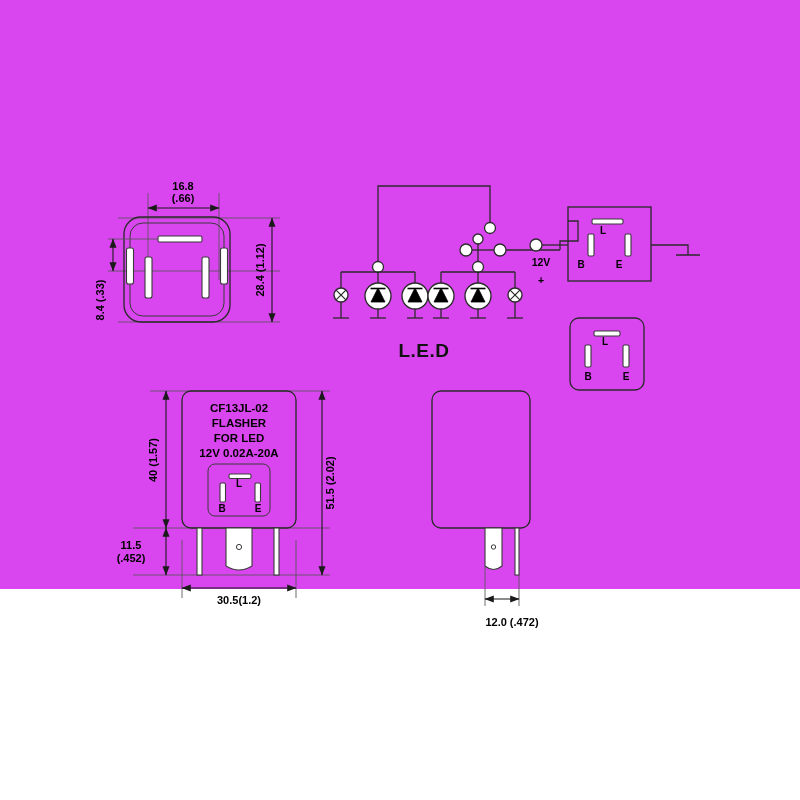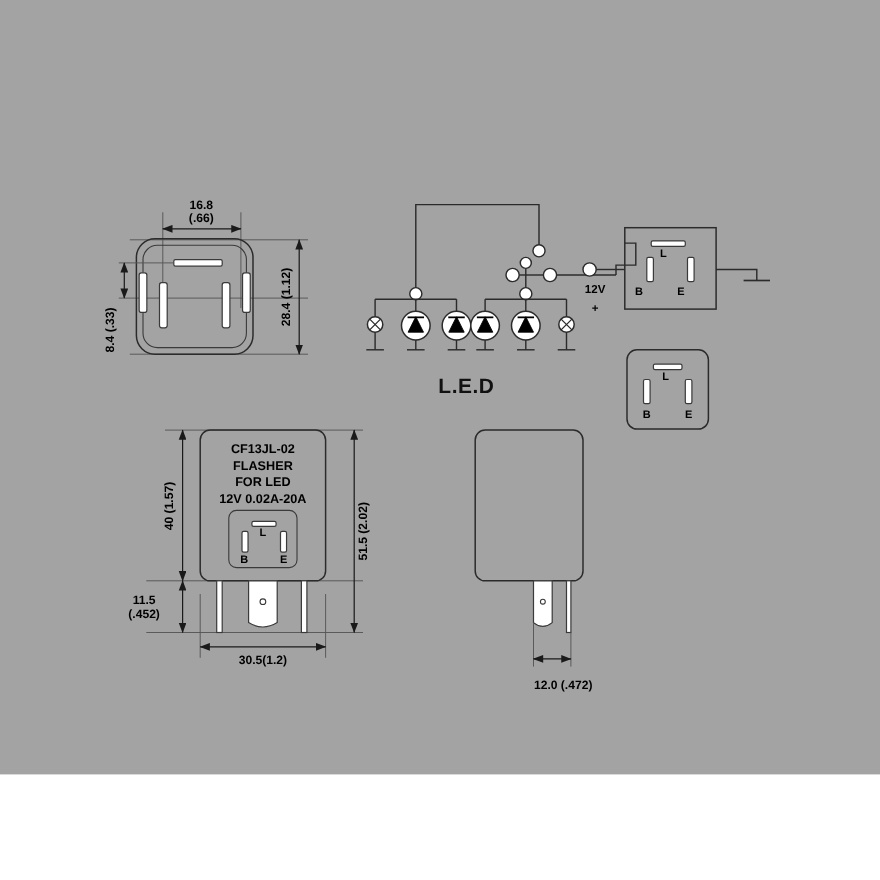--- a/index.html
+++ b/index.html
@@ -11,22 +11,22 @@
   body {
     width: 800px;
     height: 800px;
     font-family: "Liberation Sans", sans-serif;
     color: #000000;
     overflow: hidden;
   }
   #sheet {
     position: relative;
     width: 800px;
-    height: 704px;
-    background: #a3a3a3;
+    height: 589px;
+    background: #d946ef;
   }
   #sheet svg {
     position: absolute;
     top: 0;
     left: 0;
     width: 800px;
     height: 800px;
   }
   .dim-text {
     font-family: "Liberation Sans", sans-serif;

